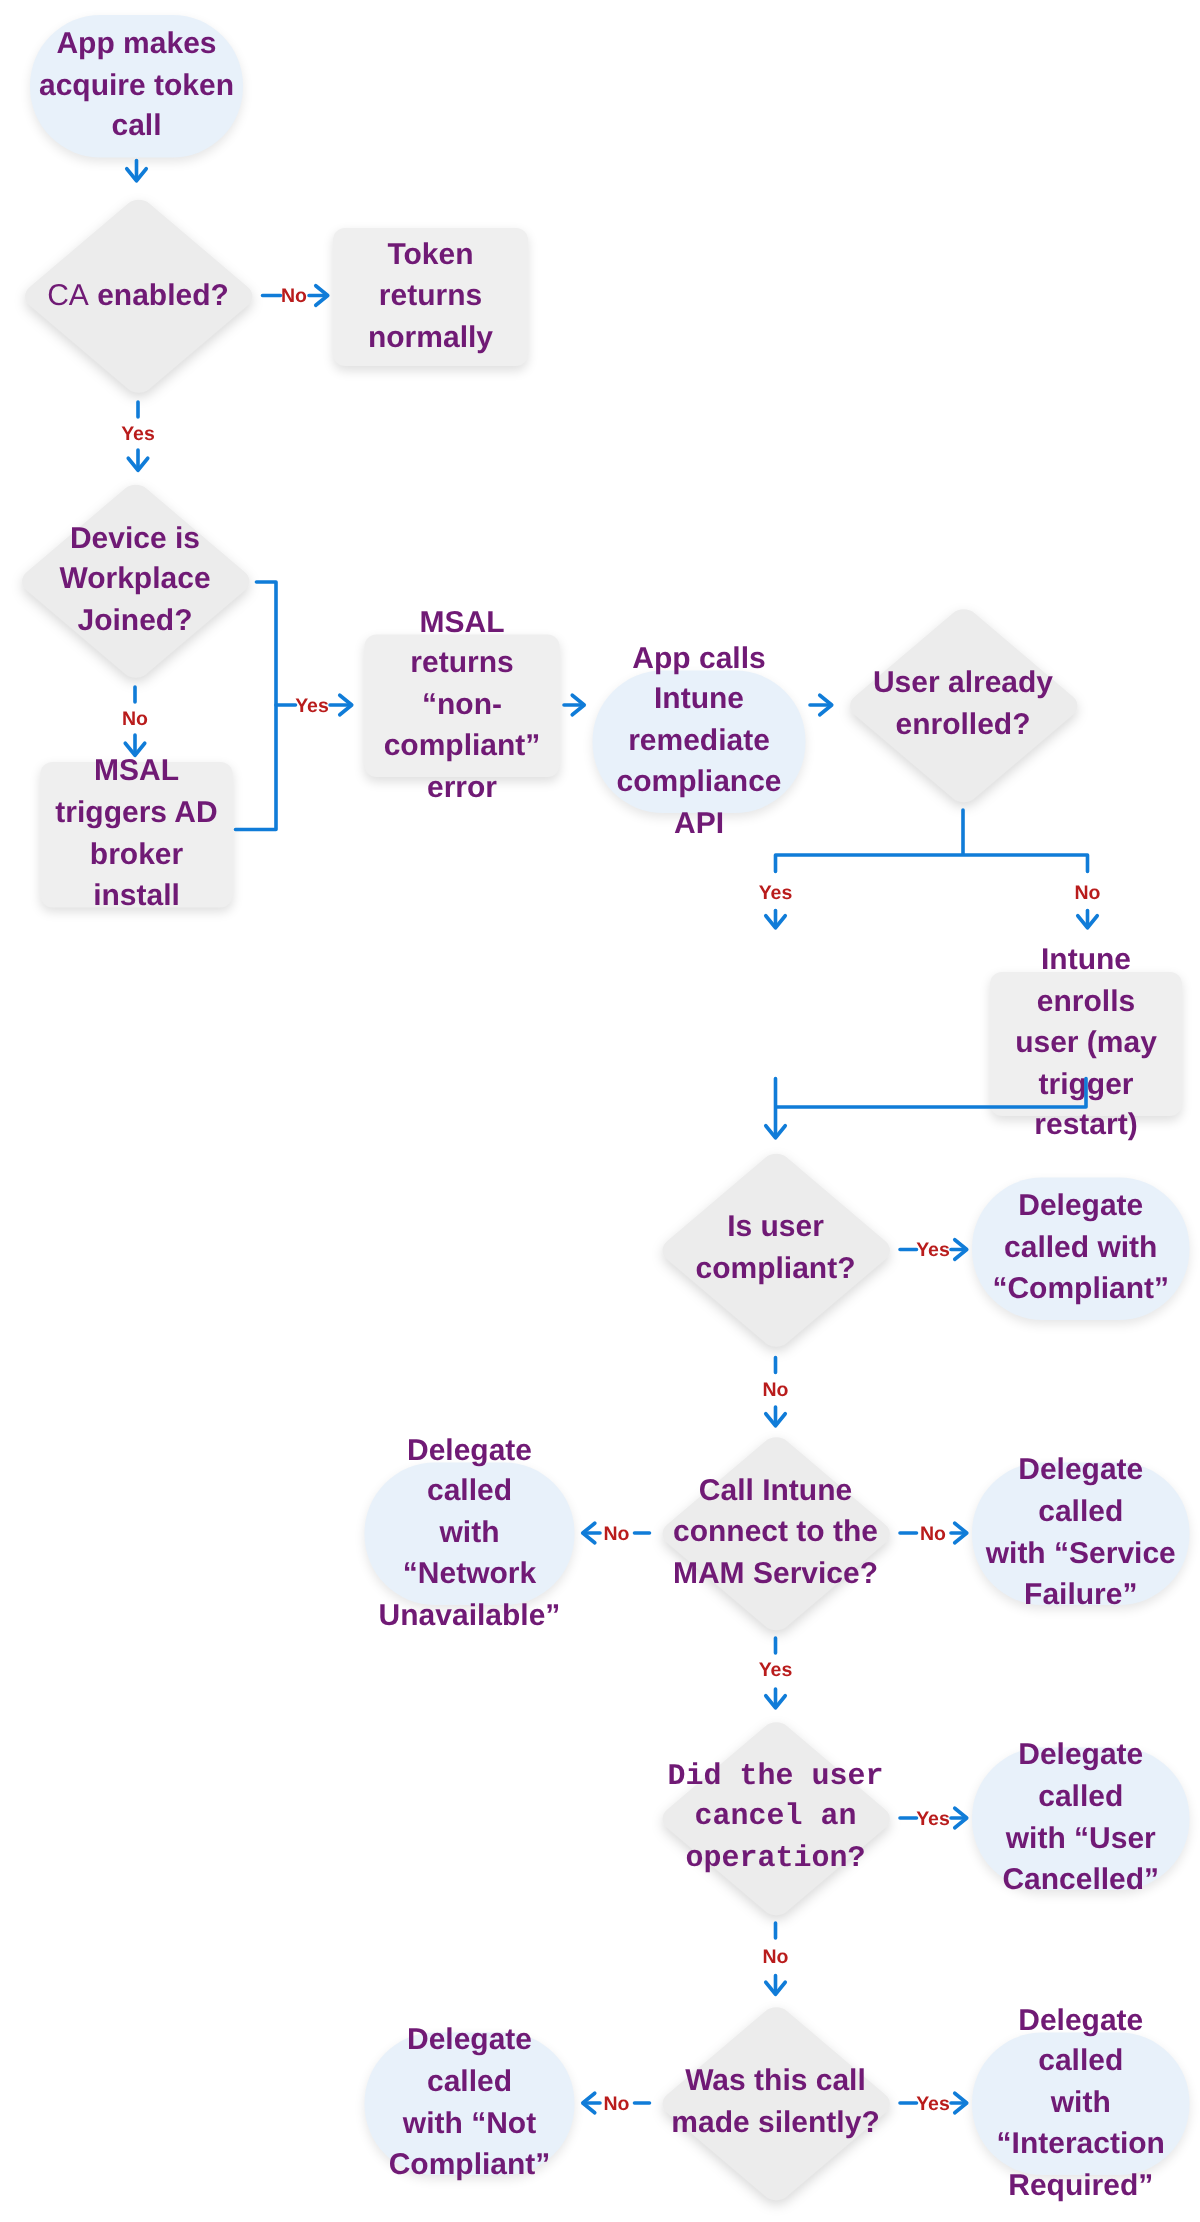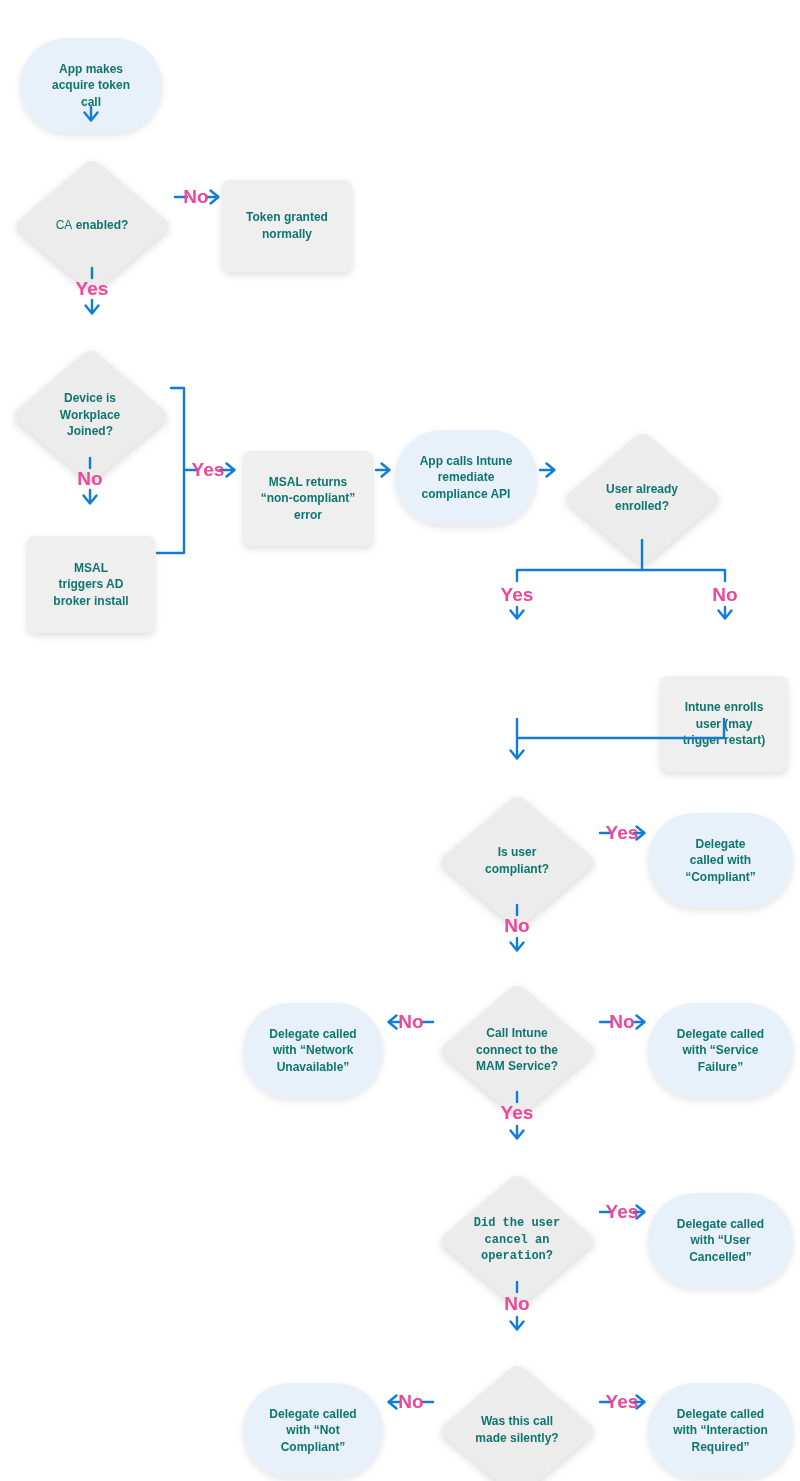--- a/index.html
+++ b/index.html
@@ -3,21 +3,21 @@
 <meta charset="utf-8">
 <style>
   html,body { margin:0; padding:0; background:#ffffff; }
   body { font-family:"Liberation Sans","DejaVu Sans",sans-serif; }
   #canvas {
     position:relative; width:800px; height:1481px;
     background:#ffffff; overflow:hidden;
   }
   .node {
     position:absolute; display:flex; align-items:center; justify-content:center;
-    text-align:center; color:#0f766e; font-size:12px; font-weight:600; line-height:1.38;margin-top:28px;
+    text-align:center; color:#701a75; font-size:20px; font-weight:600; line-height:1.38;
   }
   .node-label { position:relative; white-space:pre-line; z-index:2; padding:0 4px; }
   .process {
     background:#efefef; border-radius:8px;
     box-shadow:0 3px 7px rgba(0,0,0,0.13);
   }
   .terminal {
     background:#e8f1fa; border-radius:47px;
     box-shadow:0 3px 7px rgba(0,0,0,0.10);
   }
@@ -30,21 +30,21 @@
   .diamond-bg {
     position:absolute; left:calc(50% - 56.5px); top:calc(50% - 56.5px);
     width:113px; height:113px; background:#ececec; border-radius:10px;
     transform:scale(1,0.85) rotate(45deg);
   }
   .ca-strong { font-weight:400; }
   .ca-rest { font-weight:700; }
   .edges-svg { position:absolute; left:0; top:0; z-index:3; pointer-events:none; }
   .edge-label {
     position:absolute; transform:translate(-50%,-50%);
-    color:#ec4899; font-size:19px; font-weight:700; z-index:4; white-space:nowrap;
+    color:#b91c1c; font-size:13px; font-weight:700; z-index:4; white-space:nowrap;
   }
 </style>
 </head>
 <body>
 
 <div id="canvas">
 
   <svg class="edges-svg" width="800" height="1481" viewBox="0 0 800 1481">
     <g stroke="#107cd8" stroke-width="2.4" fill="none" stroke-linecap="round" stroke-linejoin="round">
 
@@ -132,21 +132,21 @@
   </div>
 
   <div class="node diamond" style="left:12px;top:129px;width:160px;height:137px;">
     <div class="diamond-shadow">
         <div class="diamond-bg"></div>
       </div>
     <div class="node-label"><span class="ca-strong">CA</span><span class="ca-rest"> enabled?</span></div>
   </div>
 
   <div class="node process" style="left:222px;top:152px;width:130px;height:92px;">
-    <div class="node-label">Token granted
+    <div class="node-label">Token returns
 normally</div>
   </div>
 
   <div class="node diamond" style="left:10px;top:319px;width:160px;height:136px;">
     <div class="diamond-shadow">
         <div class="diamond-bg"></div>
       </div>
     <div class="node-label">Device is
 Workplace
 Joined?</div>
@@ -157,21 +157,21 @@
 triggers AD
 broker install</div>
   </div>
 
   <div class="node process" style="left:243px;top:423px;width:130px;height:95px;">
     <div class="node-label">MSAL returns
 “non-compliant”
 error</div>
   </div>
 
-  <div class="node terminal" style="left:395px;top:402px;width:142px;height:95px;align-items:center;">
+  <div class="node terminal" style="left:395px;top:447px;width:142px;height:95px;align-items:center;">
     <div class="node-label">App calls Intune
 remediate
 compliance API</div>
   </div>
 
   <div class="node diamond" style="left:562px;top:402px;width:160px;height:136px;">
     <div class="diamond-shadow">
         <div class="diamond-bg"></div>
       </div>
     <div class="node-label">User already

